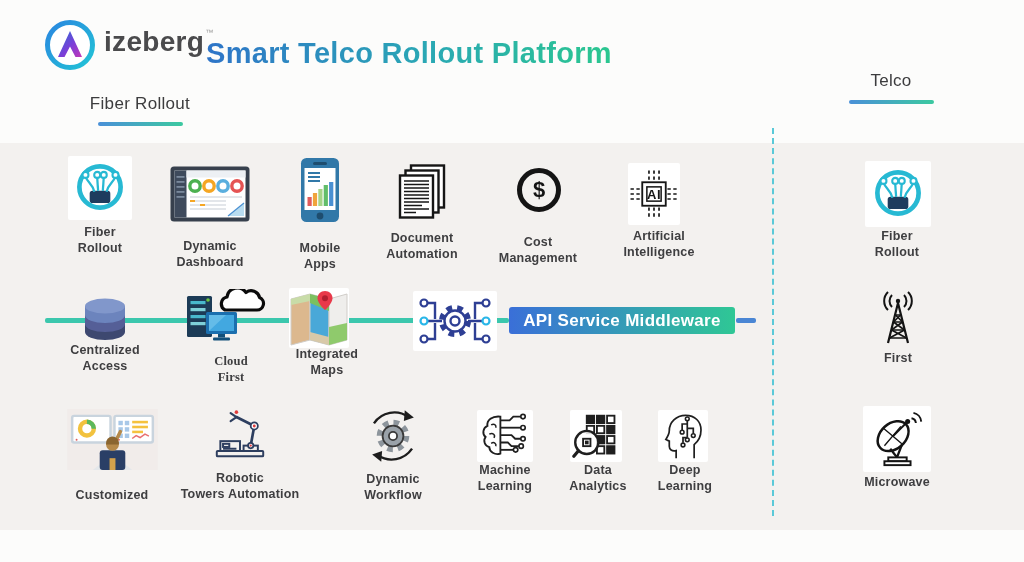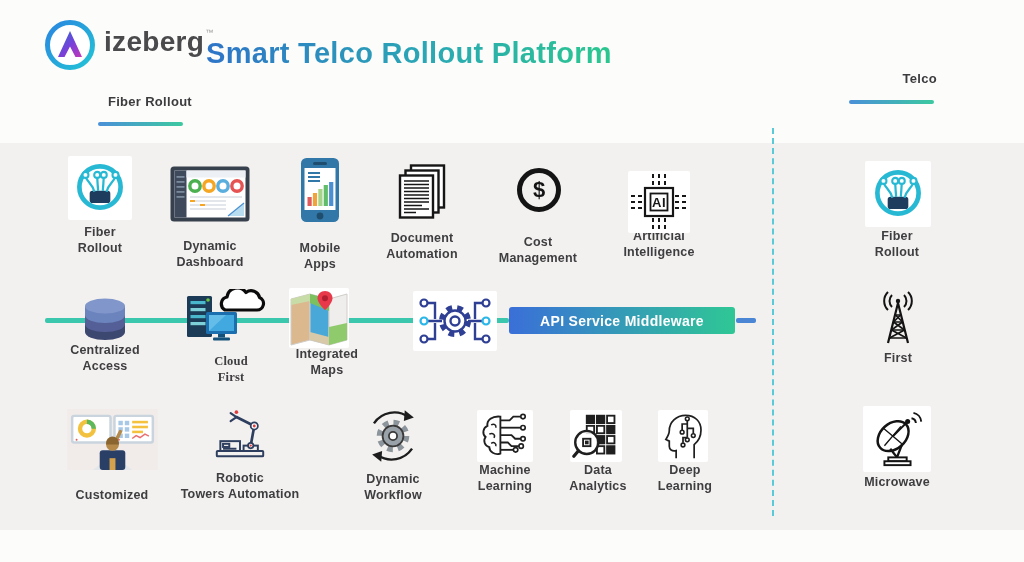--- a/index.html
+++ b/index.html
@@ -17,30 +17,30 @@
   }
   .whitebox{position:absolute;background:#ffffff;border-radius:2px;display:flex;align-items:center;justify-content:center;}
   .brand-text{position:absolute;left:104px;top:26px;font-size:28px;font-weight:600;color:#4a4a4c;letter-spacing:.3px;}
   .brand-tm{font-size:8px;color:#9a9a9a;vertical-align:top;position:relative;top:2px;left:1px;font-weight:400;}
   .main-title{
     position:absolute;left:206px;top:37px;font-size:29px;font-weight:700;letter-spacing:.3px;
     background:linear-gradient(90deg,#2e74c8,#2aa8b4 55%,#2bc78f);
     -webkit-background-clip:text;background-clip:text;
     color:#2aa8b4;-webkit-text-fill-color:transparent;
   }
-  .tab-label{position:absolute;text-align:right;font-size:13px;font-weight:700;color:#3c3c3e;letter-spacing:.3px;}
+  .tab-label{position:absolute;text-align:center;font-size:17px;font-weight:400;color:#3c3c3e;letter-spacing:.3px;}
   .tab-underline{position:absolute;height:3.5px;border-radius:2px;background:linear-gradient(90deg,#4a90d8,#3cc9a0);}
   .divider-dashed{position:absolute;left:772px;top:128px;height:388px;width:0;border-left:2px dashed #5ac9d8;}
   .teal-line{position:absolute;left:45px;top:318px;width:464px;height:5px;background:#3bc7ad;border-radius:2px;z-index:1;}
   .blue-tail{position:absolute;left:736px;top:318px;width:20px;height:4.5px;background:#4a86d4;border-radius:2px;z-index:1;}
   .api-banner{
     position:absolute;left:509px;top:307px;width:226px;height:27px;border-radius:3px;
     background:linear-gradient(90deg,#3a6fd8,#2fc795);
     display:flex;align-items:center;justify-content:center;
-    color:#ffffff;font-size:14px;font-weight:700;letter-spacing:.3px;z-index:2;
+    color:#ffffff;font-size:17px;font-weight:700;letter-spacing:.3px;z-index:2;
   }
   .icon-z{z-index:2;}
   .dollar-circle{
     position:absolute;left:517px;top:168px;width:34px;height:34px;
     border:5px solid #141414;border-radius:50%;
     display:flex;align-items:center;justify-content:center;
   }
   .dollar-glyph{font-size:22px;font-weight:700;color:#141414;line-height:1;}
   .ai-glyph{
     position:absolute;left:0;top:0;width:100%;height:100%;
@@ -176,21 +176,21 @@
 </svg>
 <div class="lbl" style="left:370px;top:230px;width:104px;">Document
 Automation</div>
 
 <div class="dollar-circle icon-z">
   <span class="dollar-glyph">$</span>
 </div>
 <div class="lbl" style="left:480px;top:234px;width:116px;">Cost
 Management</div>
 
-<div class="whitebox icon-z" style="left:628px;top:171px;width:62px;height:62px;position:absolute;">
+<div class="whitebox icon-z" style="left:628px;top:163px;width:52px;height:62px;position:absolute;">
   <svg width="62" height="62" viewBox="0 0 62 62">
     <g stroke="#161616" stroke-width="2.2" fill="none">
       <rect x="17" y="17" width="28" height="28"></rect>
       <rect x="22.5" y="22.5" width="17" height="17" stroke-width="1.8"></rect>
     </g>
     <g stroke="#161616" stroke-width="2" stroke-dasharray="4 3" fill="none">
       <path d="M25 3 V15 M31 3 V15 M37 3 V15 M25 47 V59 M31 47 V59 M37 47 V59 M3 25 H15 M3 31 H15 M3 37 H15 M47 25 H59 M47 31 H59 M47 37 H59"></path>
     </g>
   </svg>
   <span class="ai-glyph">AI</span>

